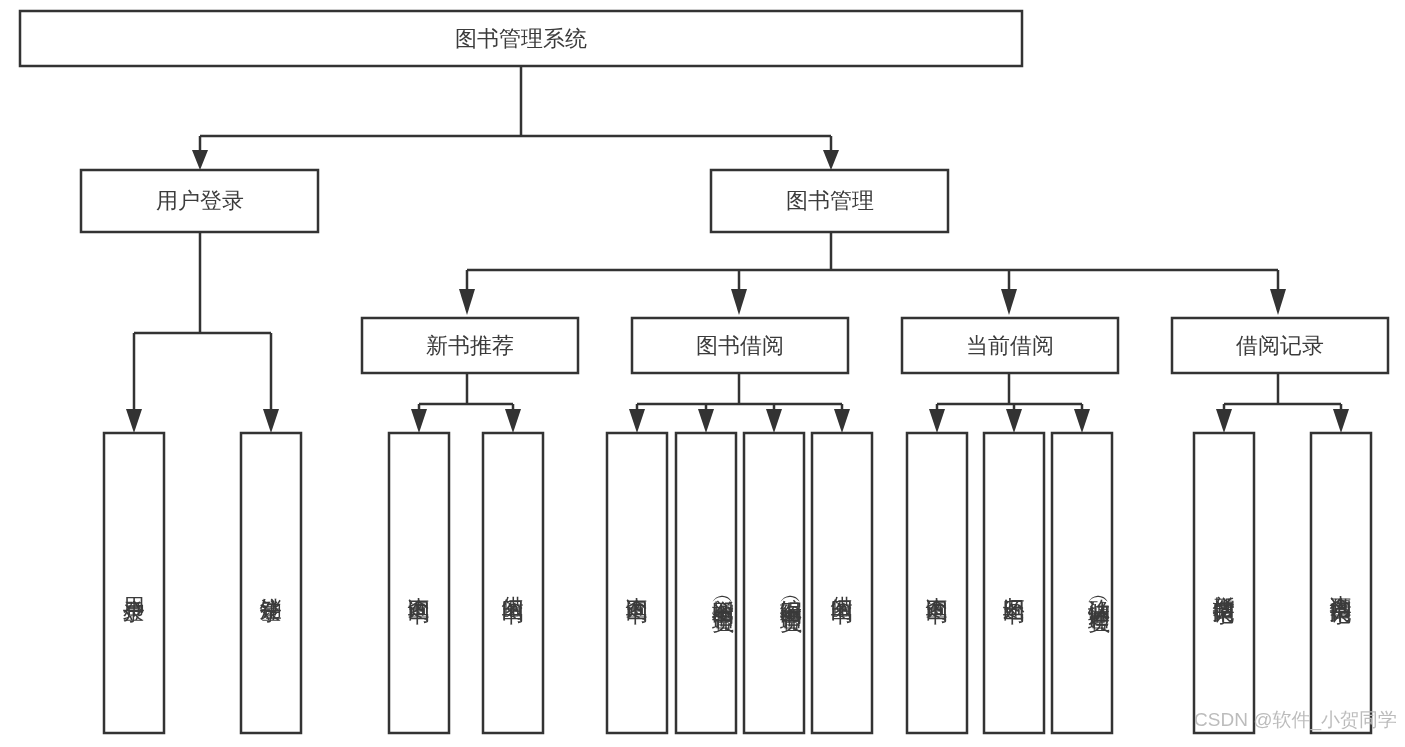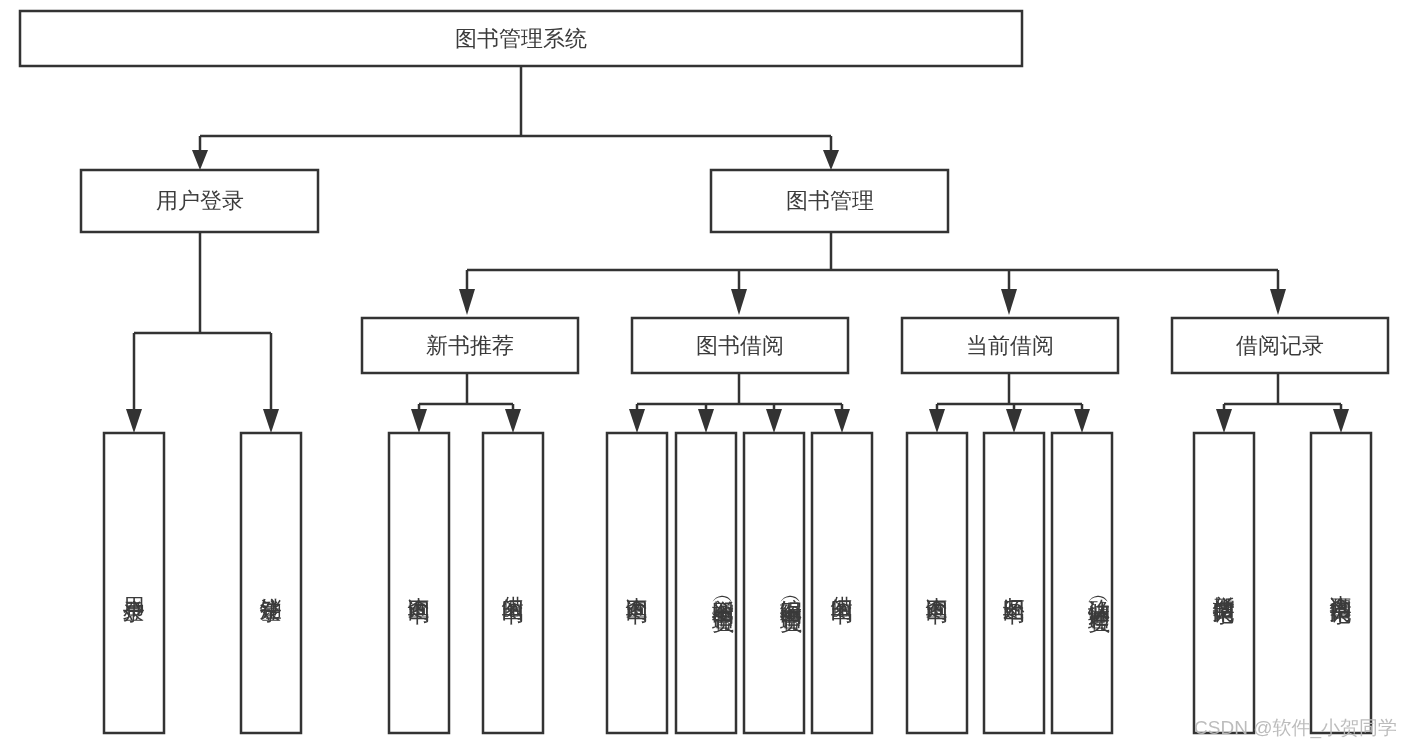--- a/index.html
+++ b/index.html
@@ -60,21 +60,21 @@
     text-align: center;
     white-space: nowrap;
     display: flex;
     align-items: center;
     justify-content: center;
     pointer-events: none;
   }
   .watermark {
     position: absolute;
     right: 8px;
-    bottom: 6px;
+    bottom: 14px;
     font-family: "Liberation Sans", "DejaVu Sans", sans-serif;
     font-size: 19px;
     color: #b9b9b9;
     opacity: 0.95;
     white-space: nowrap;
   }
 </style>
 </head>
 <body>
 

